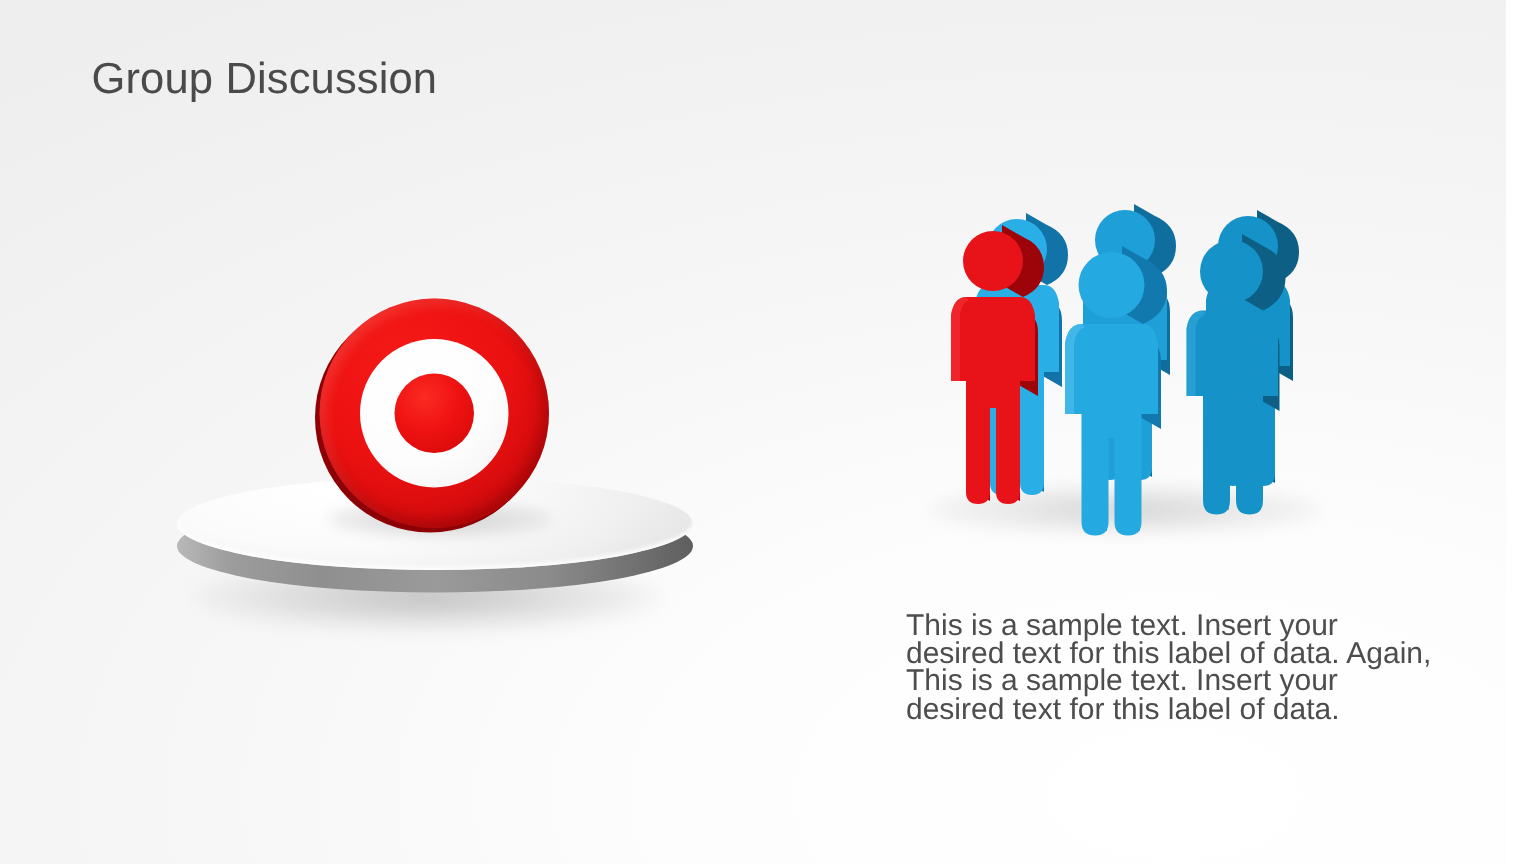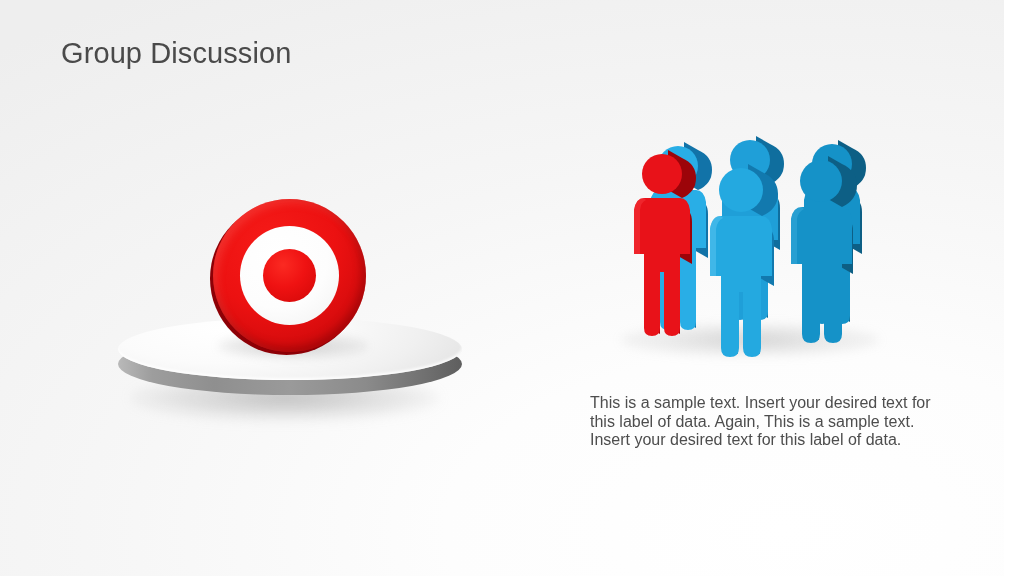--- a/index.html
+++ b/index.html
@@ -185,25 +185,25 @@
   }
   #team-heading {
     font-size: 21px;
     font-weight: 400;
     color: #3f3f3f;
     letter-spacing: 0.1px;
     margin: 0 0 14px 0;
     line-height: 1.2;
   }
   #team-body {
-    font-size: 16px;
+    font-size: 20px;
     font-weight: 400;
     color: #4d4d4d;
     line-height: 18.5px;
-    margin: 2px;
+    margin: 16px;
     width: 352px;
     white-space: pre-line;
   }
 </style>
 </head>
 <body>
 
 <div id="slide">
 
   <div id="slide-title">Group Discussion</div>

